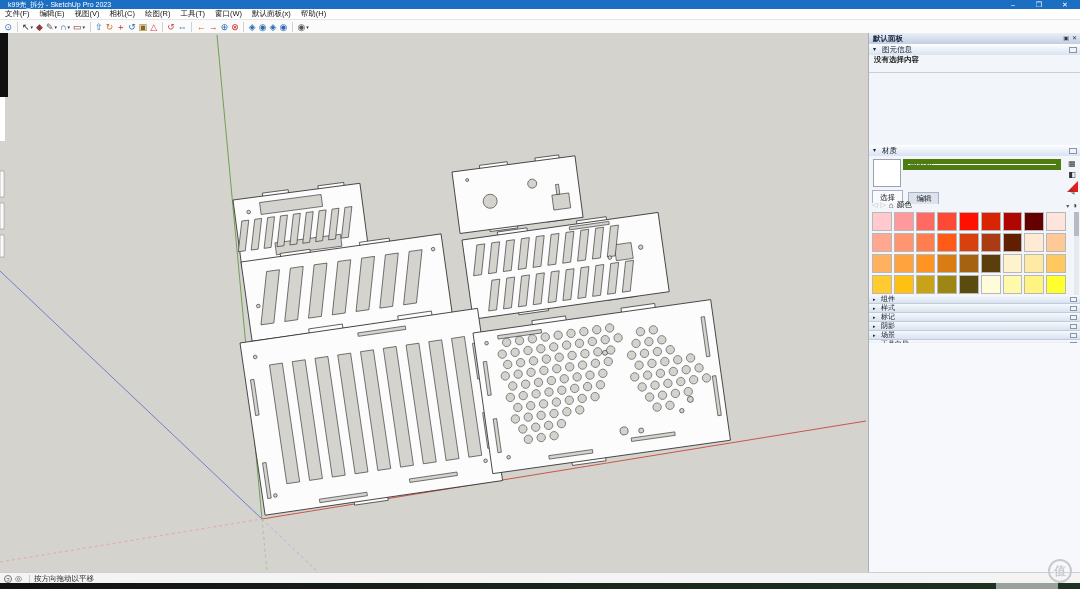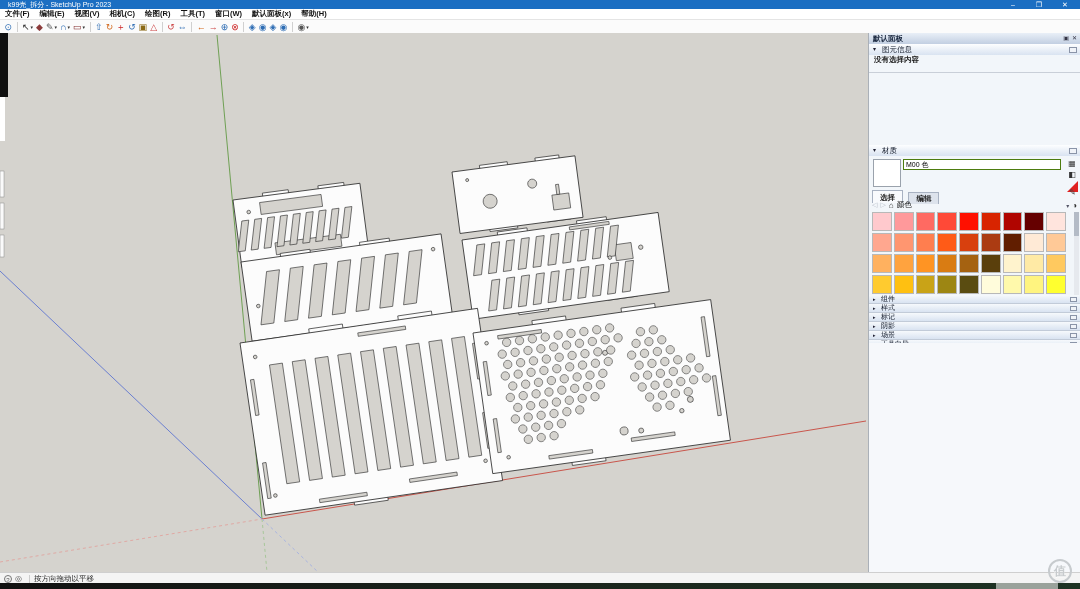--- a/index.html
+++ b/index.html
@@ -5,21 +5,21 @@
   html,body{margin:0;padding:0;background:#444;}
   #root{position:relative;width:1080px;height:589px;overflow:hidden;
         font-family:"Liberation Sans","DejaVu Sans",sans-serif;background:#D5D3CE;}
   
   .titlebar{position:absolute;top:0;left:0;right:0;height:9px;background:#1B6EC2;color:#fff;}
   .titlebar .title{position:absolute;left:8px;top:0;font-size:7px;line-height:9px;white-space:nowrap;}
   .wincontrols{position:absolute;right:2px;top:0;height:9px;display:flex;}
   .wincontrols span{width:26px;text-align:center;font-size:7px;line-height:9px;color:#fff;cursor:default;}
   
   .menubar{position:absolute;top:9px;left:0;right:0;height:10px;background:#FFF;border-bottom:1px solid #E4E4E4;display:flex;align-items:center;}
-  .menu-item{font-size:7.5px;line-height:10px;color:#111;padding:0 5px;white-space:nowrap;font-weight:bold;}
+  .menu-item{font-size:7.5px;line-height:10px;color:#111;padding:0 5px;white-space:nowrap;}
   
   .toolbar{position:absolute;top:20px;left:0;right:0;height:13px;background:#FBFBFB;border-bottom:1px solid #D6D6D6;
            display:flex;align-items:center;padding-left:3px;font-family:"DejaVu Sans",sans-serif;}
   .tbtn{display:flex;align-items:center;height:12px;padding:0 1.5px;border:0;background:none;cursor:default;}
   .tbtn .glyph{font-size:9px;line-height:12px;}
   .tbtn .caret{font-size:5px;color:#333;margin-left:1px;}
   .tsep{width:1px;height:10px;background:#D0D0D0;margin:0 3px;}
   
   .main{position:absolute;top:33px;left:0;right:0;height:427px;}
   .viewport{position:absolute;left:0;top:0;width:868px;height:539px;background:#D5D3CE;}
@@ -31,25 +31,25 @@
   .rp-hicons{position:absolute;right:3px;top:0;font-size:6px;line-height:11px;color:#334;display:flex;gap:3px;}
   .sec-header{position:absolute;left:0;right:0;height:11px;background:linear-gradient(#FDFEFF,#D9E3F1);border-bottom:1px solid #A8B5C9;}
   .sec-header .tri{position:absolute;left:4px;top:0;font-size:6px;line-height:11px;color:#223;}
   .sec-header .lbl{position:absolute;left:13px;top:0;font-size:7.5px;line-height:11px;color:#101828;}
   .sec-btn{position:absolute;right:3px;top:2.5px;width:8px;height:6px;background:#F0F3F8;border:1px solid #8A94A8;box-sizing:border-box;}
   .entity-body{position:absolute;top:22px;left:0;right:0;height:90px;background:#F2F6FA;}
   .empty-text{padding:0 5px 0;font-size:7.5px;font-weight:bold;color:#222;}
   .entity-body .divider{margin-top:7px;border-top:1px solid #C9CFD8;}
   .mat-body{position:absolute;top:123px;left:0;right:0;height:139px;background:#F2F6FA;}
   .mat-preview{position:absolute;left:4px;top:3px;width:26px;height:26px;background:#FFF;border:1px solid #9AA2AC;}
-  .mat-name{position:absolute;left:34px;top:3px;width:158px;height:11px;border:1px solid #4d7c0f;background:#FFF;font-size:7px;padding:0 2px;box-sizing:border-box;font-family:"Liberation Sans",sans-serif;}
+  .mat-name{position:absolute;left:34px;top:3px;width:158px;height:11px;border:5px solid #4d7c0f;background:#FFF;font-size:7px;padding:0 2px;box-sizing:border-box;font-family:"Liberation Sans",sans-serif;}
   .mat-side{position:absolute;right:1px;top:3px;width:14px;display:flex;flex-direction:column;align-items:center;gap:2px;}
   .mat-side span{font-size:8px;line-height:9px;color:#333;}
   .redtri{width:0;height:0;border-left:11px solid transparent;border-bottom:11px solid #E02020;}
-  .mat-tabs{position:absolute;left:3px;top:31px;right:0;height:12px;font-weight:bold;}
+  .mat-tabs{position:absolute;left:3px;top:31px;right:0;height:12px;}
   .tab{display:inline-block;padding:1px 7px 0;font-size:7.5px;color:#222;background:#DDE3EC;border:1px solid #A8B2C2;border-bottom:none;margin-right:1px;}
   .tab.active{background:#F8FAFD;position:relative;top:-1px;padding-top:2px;}
   .pencil{position:absolute;right:4px;top:1px;font-size:8px;color:#444;}
   .mat-nav{position:absolute;left:3px;top:44px;right:3px;height:10px;display:flex;align-items:center;gap:3px;}
   .navarrow{font-size:7px;color:#B8BEC8;}
   .home{font-size:8px;color:#333;}
   .combo{flex:1;display:flex;align-items:center;font-size:7.5px;color:#111;}
   .combo .caret{margin-left:auto;font-size:6px;color:#556;}
   .viewopt{font-size:8px;color:#333;}
   .swatch-grid{position:absolute;left:3px;top:56px;width:194px;height:84px;display:grid;

